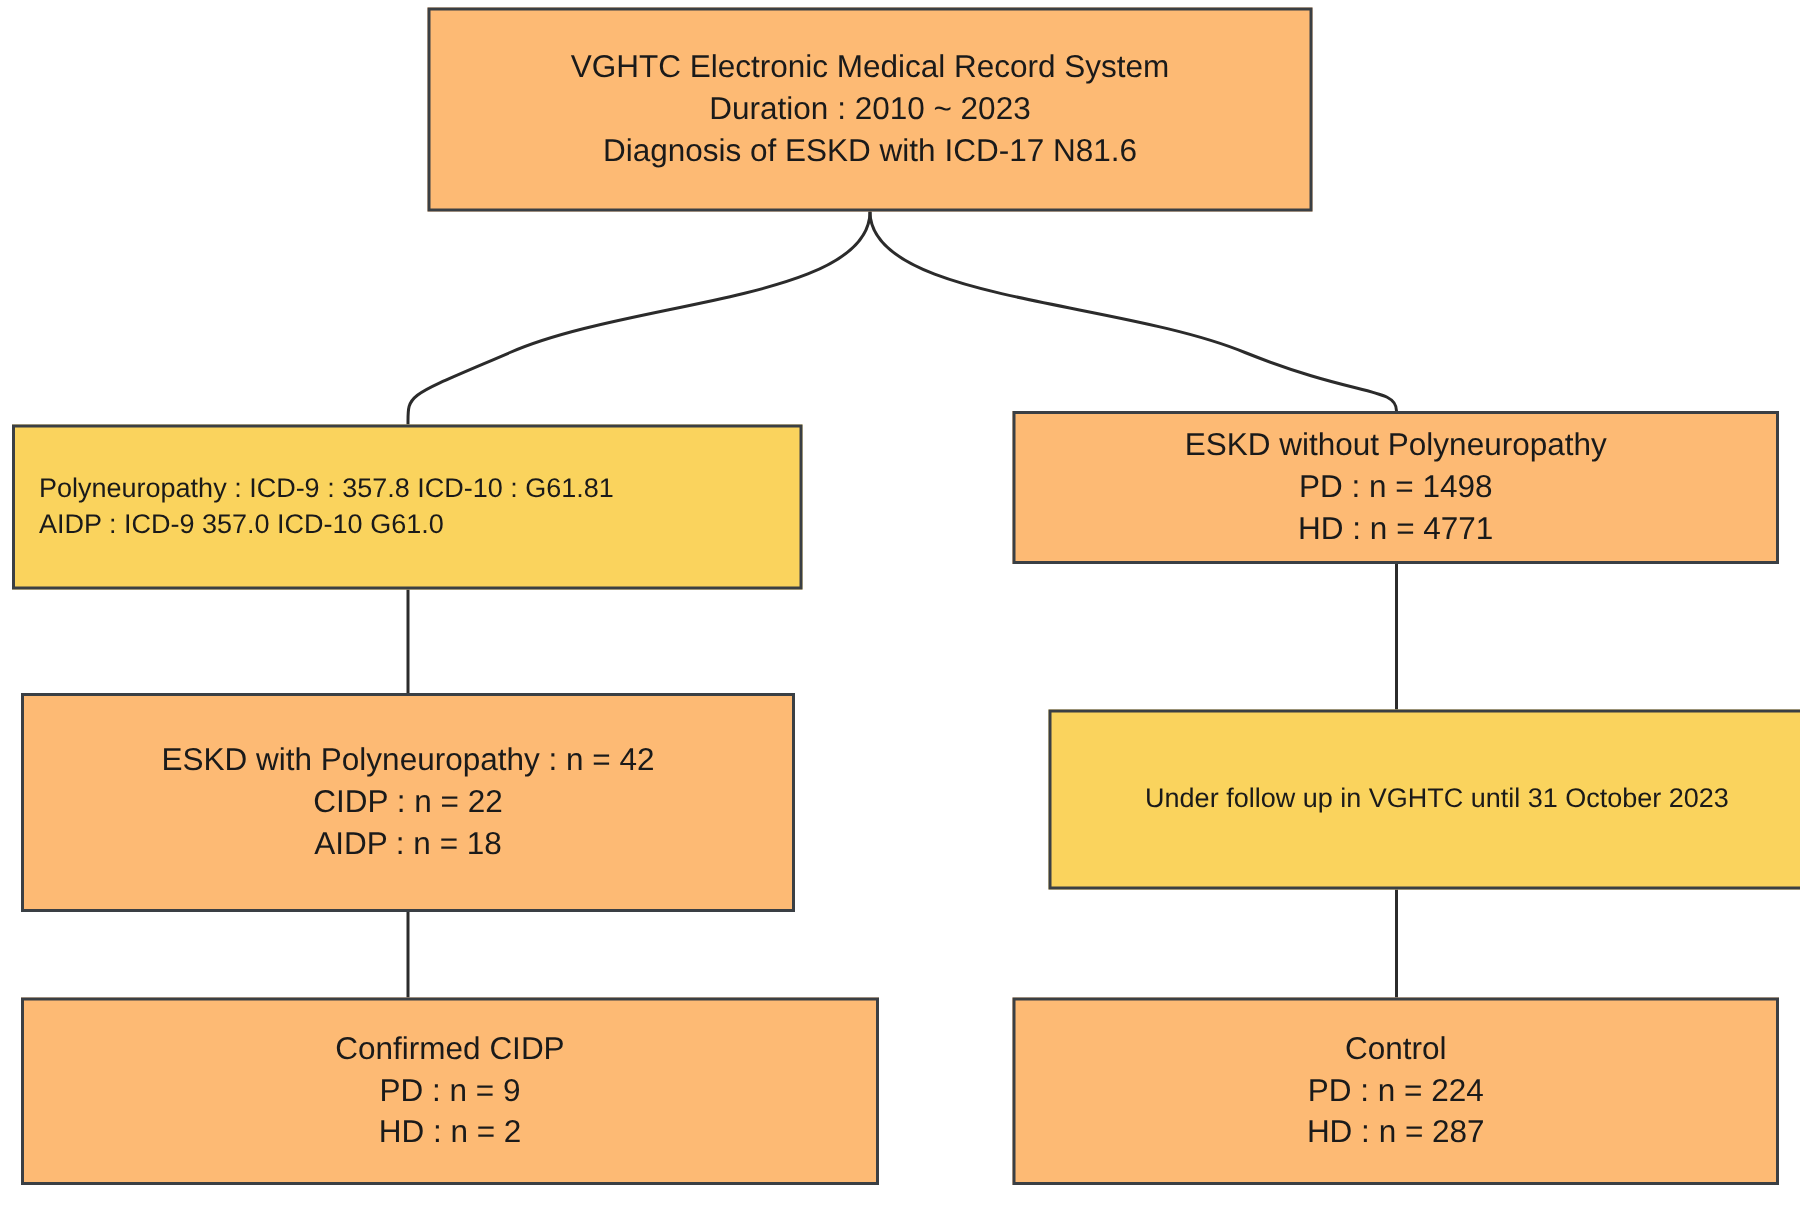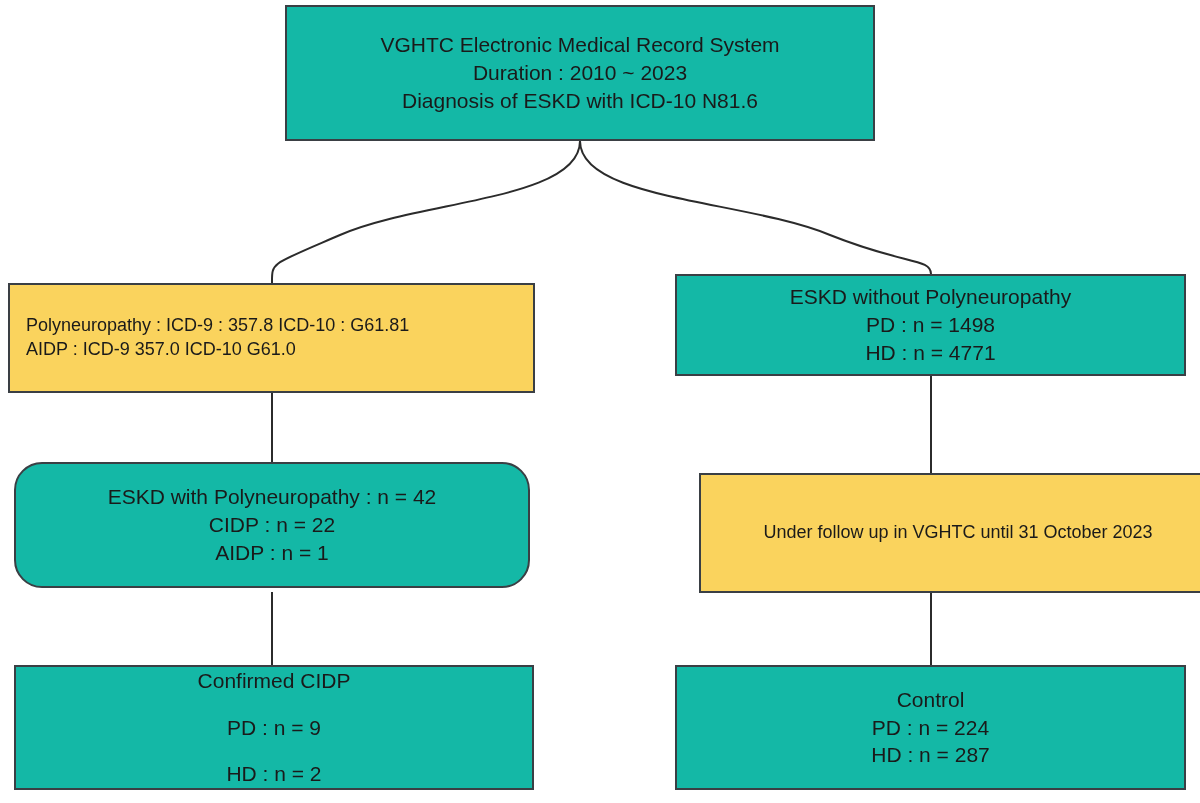--- a/index.html
+++ b/index.html
@@ -30,21 +30,21 @@
   .node {
     position: absolute;
     box-sizing: border-box;
     border: 2px solid #3a3f44;
     display: flex;
     flex-direction: column;
     justify-content: center;
     z-index: 2;
   }
   .node.blue {
-    background: #14b8a6;
+    background: #fdba74;
   }
   .node.yellow {
     background: #fad35d;
   }
   .node .line {
     display: block;
     white-space: pre;
     line-height: 1.32;
   }
   .node.align-center {
@@ -68,35 +68,33 @@
     width: 527px; height: 110px;
     font-size: 18px;
   }
   #node-eskd-without {
     left: 675px; top: 274px;
     width: 511px; height: 102px;
     font-size: 21px;
   }
   #node-eskd-with {
     left: 14px; top: 462px;
-    width: 516px; height: 126px;
+    width: 516px; height: 146px;
     font-size: 21px;
-    border-radius: 28px;
   }
   #node-followup {
     left: 668px; top: 473px;
     width: 518px; height: 120px;
     font-size: 18px;
     margin-left: 31px;
   }
   #node-confirmed-cidp {
     left: 14px; top: 665px;
-    width: 520px; height: 125px;
+    width: 572px; height: 125px;
     font-size: 21px;
-    justify-content: space-between;
   }
   #node-control {
     left: 675px; top: 665px;
     width: 511px; height: 125px;
     font-size: 21px;
     text-align: center;
   }
 </style>
 </head>
 <body>
@@ -110,38 +108,38 @@
       <line x1="272" y1="393" x2="272" y2="462"></line>
       <line x1="272" y1="592" x2="272" y2="665"></line>
       <line x1="931" y1="376" x2="931" y2="473"></line>
       <line x1="931" y1="593" x2="931" y2="665"></line>
     </g>
   </svg>
 
   <div class="node blue align-center" id="node-source">
     <span class="line">VGHTC Electronic Medical Record System</span>
     <span class="line">Duration : 2010 ~ 2023</span>
-    <span class="line">Diagnosis of ESKD with ICD-10 N81.6</span>
+    <span class="line">Diagnosis of ESKD with ICD-17 N81.6</span>
   </div>
 
   <div class="node yellow align-left" id="node-pn-codes">
     <span class="line">Polyneuropathy : ICD-9 : 357.8 ICD-10 : G61.81</span>
     <span class="line">AIDP : ICD-9 357.0 ICD-10 G61.0</span>
   </div>
 
   <div class="node blue align-center" id="node-eskd-without">
     <span class="line">ESKD without Polyneuropathy</span>
     <span class="line">PD : n = 1498</span>
     <span class="line">HD : n = 4771</span>
   </div>
 
   <div class="node blue align-center" id="node-eskd-with">
     <span class="line">ESKD with Polyneuropathy : n = 42</span>
     <span class="line">CIDP : n = 22</span>
-    <span class="line">AIDP : n = 1</span>
+    <span class="line">AIDP : n = 18</span>
   </div>
 
   <div class="node yellow align-center" id="node-followup">
     <span class="line">Under follow up in VGHTC until 31 October 2023</span>
   </div>
 
   <div class="node blue align-center" id="node-confirmed-cidp">
     <span class="line">Confirmed CIDP</span>
     <span class="line">PD : n = 9</span>
     <span class="line">HD : n = 2</span>

